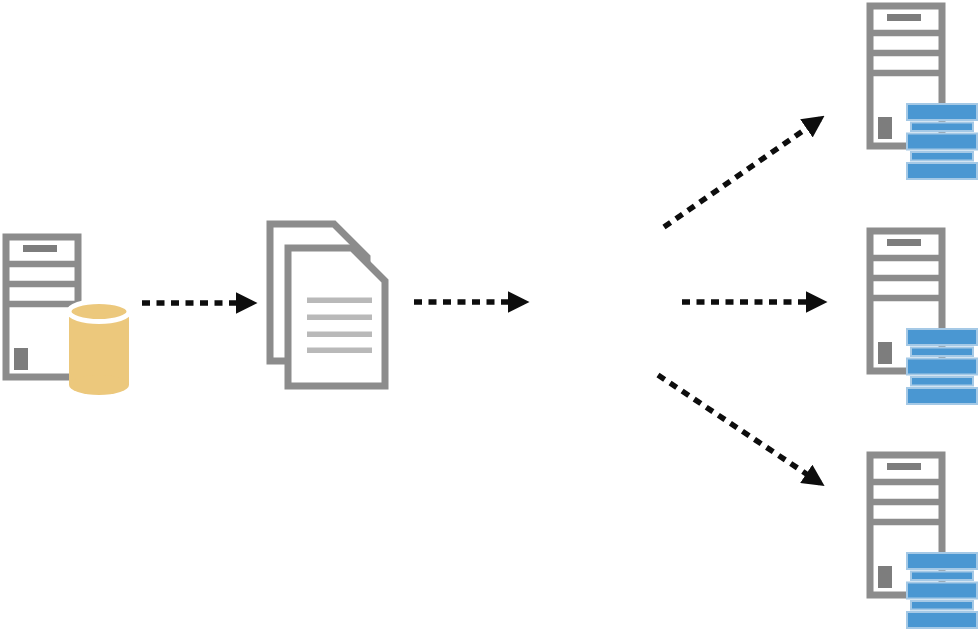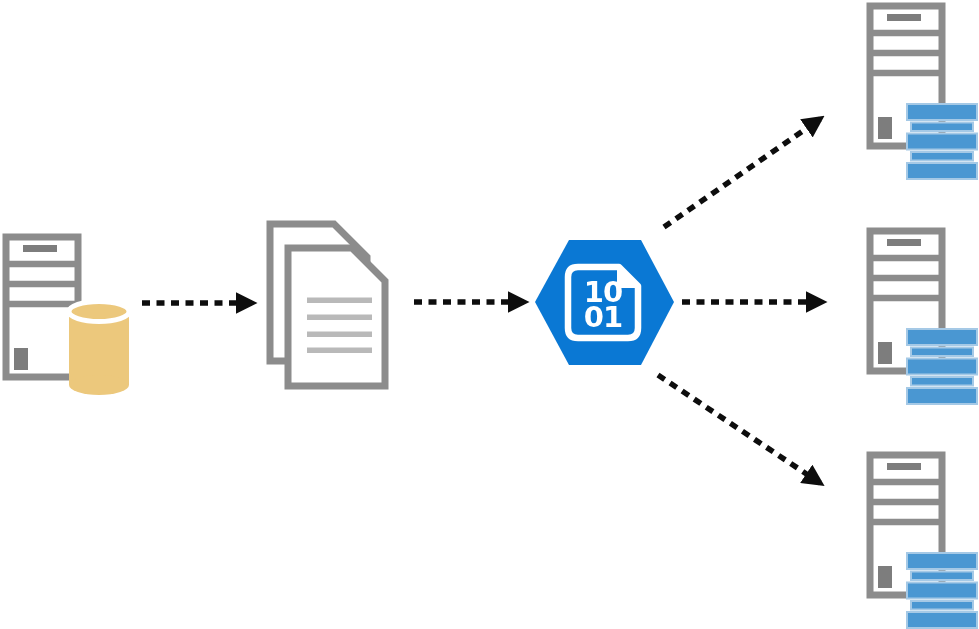--- a/index.html
+++ b/index.html
@@ -68,29 +68,20 @@
       <path class="page" d="M26,30 L90,30 L123,63 L123,168 L26,168 Z"></path>
       <g>
         <rect class="doc-line" x="45" y="79.5" width="65" height="5.5"></rect>
         <rect class="doc-line" x="45" y="96.5" width="65" height="5.5"></rect>
         <rect class="doc-line" x="45" y="113.5" width="65" height="5.5"></rect>
         <rect class="doc-line" x="45" y="129.5" width="65" height="5.5"></rect>
       </g>
     </svg>
   </div>
 
-  <div class="node" id="hexagon-node">
-    <svg viewBox="0 0 152 137">
-      <polygon class="hex" points="7,68 41,6 113,6 146,68 113,131 41,131"></polygon>
-      <path class="hex-doc" d="M 50,33 L 91,33 L 110,52 L 110,94 Q 110,104 100,104 L 50,104 Q 40,104 40,94 L 40,43 Q 40,33 50,33 Z"></path>
-      <polygon class="hex-flap" points="89,30 113,54 89,54"></polygon>
-      <text class="hex-text" x="75" y="68" text-anchor="middle">10</text>
-      <text class="hex-text" x="75" y="93" text-anchor="middle">01</text>
-    </svg>
-  </div>
 
   <div class="node" id="dest-top">
     <svg viewBox="0 0 117 180">
       <use href="#tower-symbol" x="4" y="2" width="80" height="148"></use>
       <g>
         <rect class="disk" x="45" y="104" width="70" height="16"></rect>
         <rect class="disk" x="49" y="122.5" width="62" height="8.5"></rect>
         <rect class="disk" x="45" y="133.5" width="70" height="16"></rect>
         <rect class="disk" x="49" y="152" width="62" height="8.5"></rect>
         <rect class="disk" x="45" y="163" width="70" height="16"></rect>

